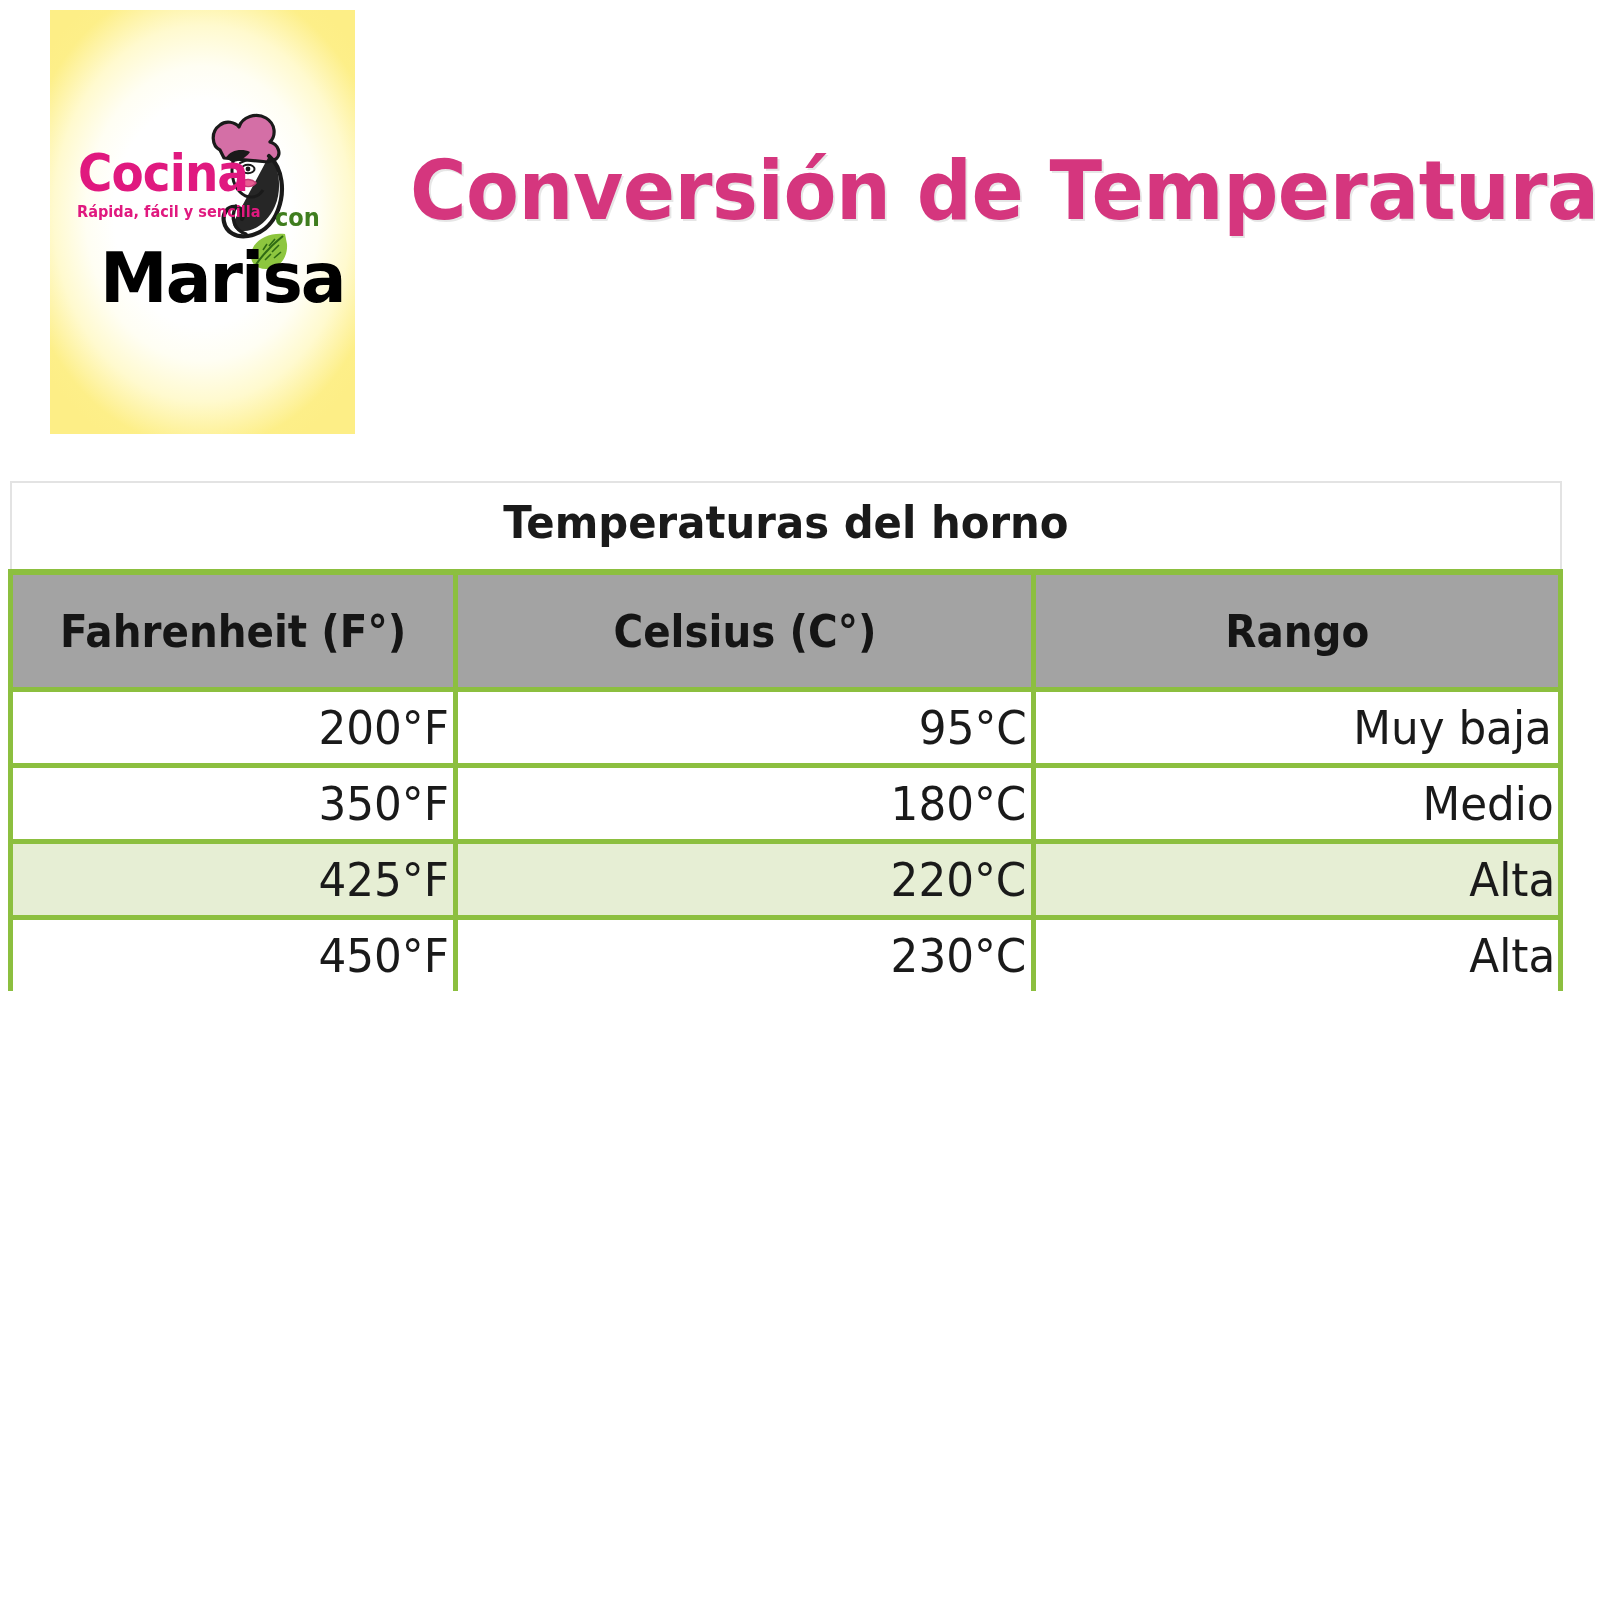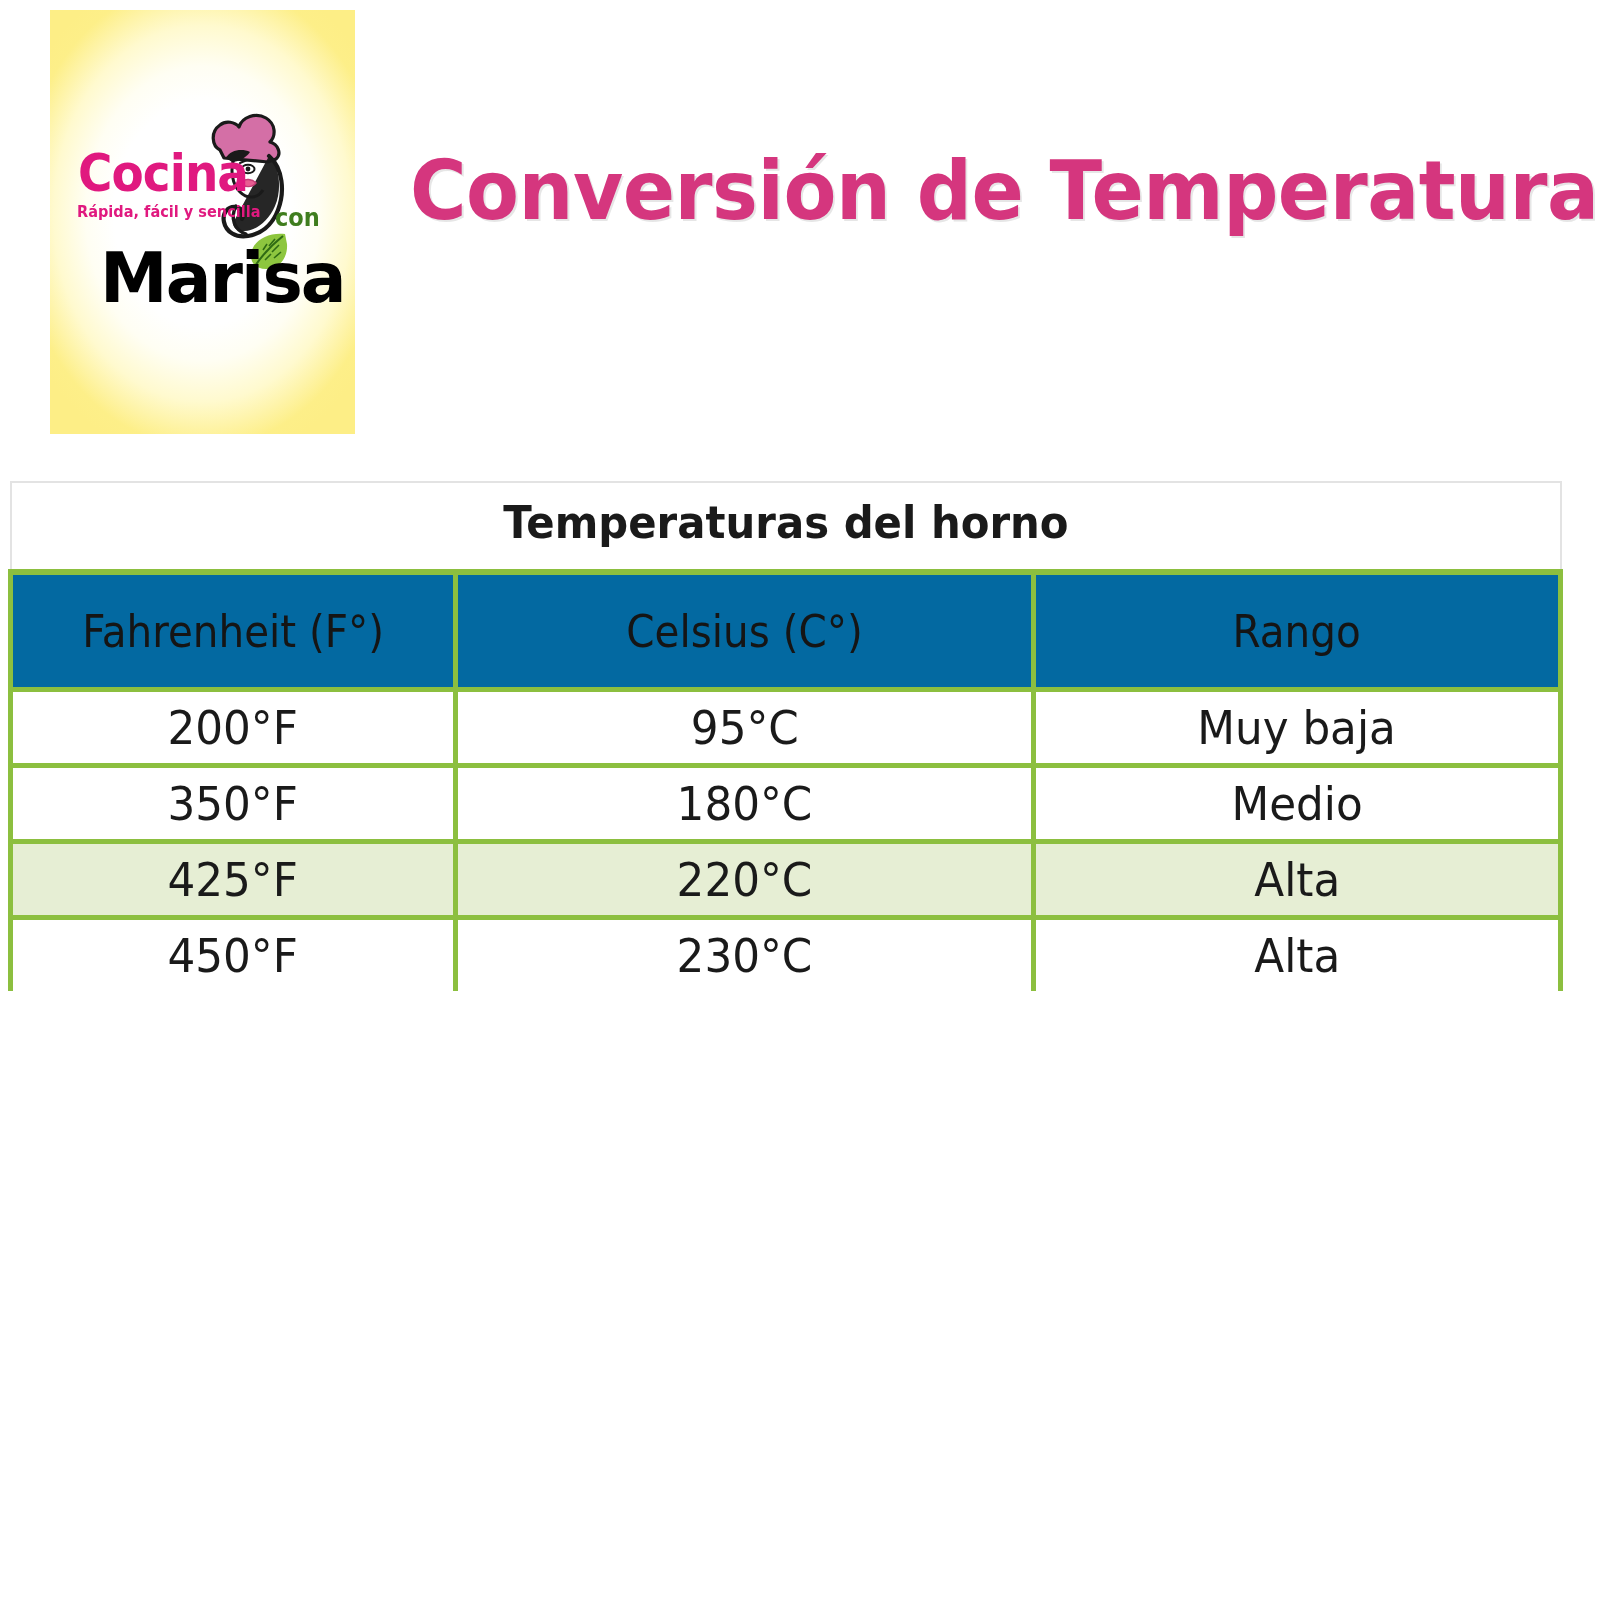--- a/index.html
+++ b/index.html
@@ -149,41 +149,41 @@
     color: #1a1a1a;
     transform-origin: center;
     padding: 0 0 8px 0;
   }
   td.title-cell span {
     display: inline-block;
     transform: scaleX(0.93);
   }
 
   th.head-cell {
-    background: #0369a1;
+    background: #a3a3a3;
     border: 5px solid #8cbf3f;
     height: 110px;
     text-align: center;
     vertical-align: middle;
     font-family: "DejaVu Sans", sans-serif;
-    font-weight: normal;
+    font-weight: bold;
     font-size: 44px;
     color: #151515;
   }
   th.head-cell span {
     display: inline-block;
     transform: scaleX(0.92);
   }
 
   tr.data-row td {
     border-left: 5px solid #8cbf3f;
     border-right: 5px solid #8cbf3f;
     border-top: 5px solid #8cbf3f;
     height: 69px;
-    text-align: center;
+    text-align: right;
     vertical-align: middle;
     font-family: "DejaVu Sans", sans-serif;
     font-size: 46px;
     color: #1a1a1a;
   }
   tr.data-row td span {
     display: inline-block;
     transform: scaleX(0.95);
   }
   tr.data-row.odd td { background: #ffffff; }

